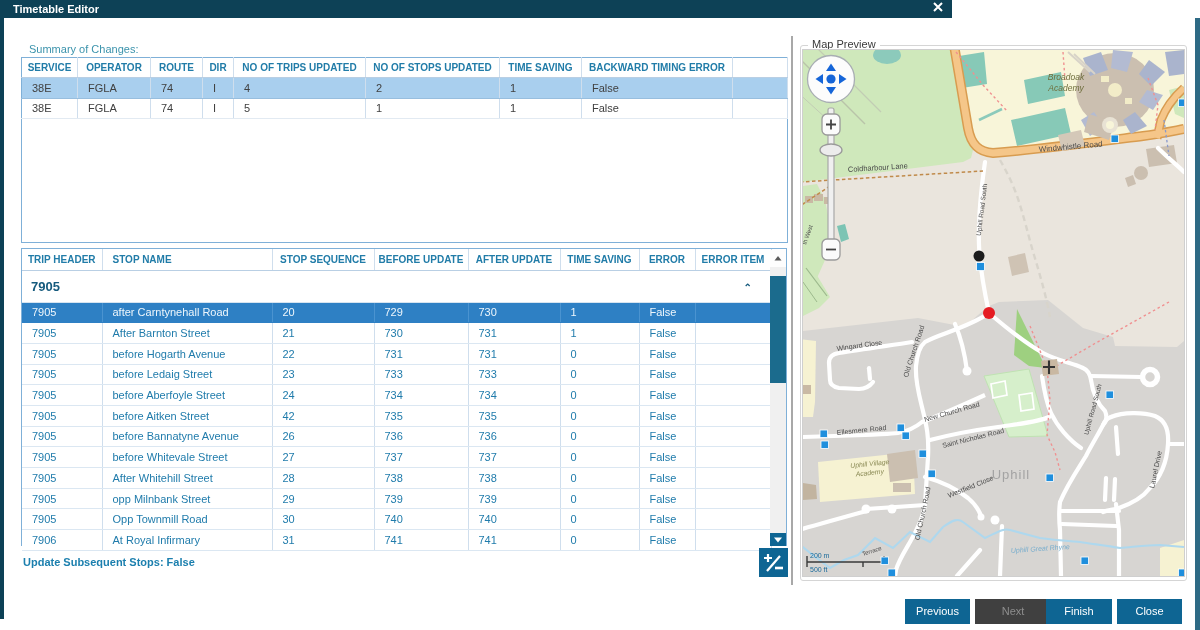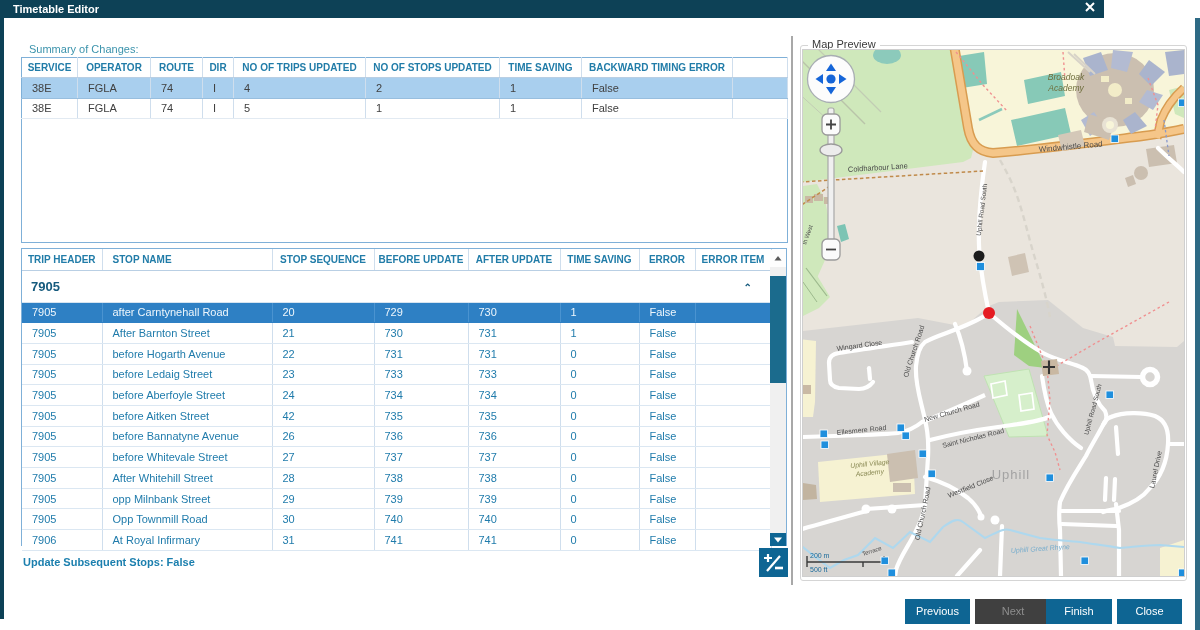--- a/index.html
+++ b/index.html
@@ -1,18 +1,18 @@
 <!DOCTYPE html>
 <html><head>
 <meta charset="utf-8">
 <style>
   * { margin:0; padding:0; box-sizing:border-box; }
   html,body { width:1200px; height:630px; overflow:hidden; background:#fff;
     font-family:"Liberation Sans", sans-serif; }
-  #titlebar { position:absolute; left:0; top:0; width:1104px; height:18px;
+  #titlebar { position:absolute; left:0; top:0; width:952px; height:18px;
     background:#0d4156; color:#fff; font-size:11px; font-weight:bold; }
   #titlebar .t { position:absolute; left:13px; top:3px; }
   #borderL { position:absolute; left:0; top:18px; width:4px; height:601px; background:#0d4156; }
   #borderR { position:absolute; left:1195px; top:18px; width:5px; height:612px; background:#2e6a85; }
   .tbl { position:absolute; border-collapse:collapse; table-layout:fixed; background:#fff; }
   .tbl td { overflow:hidden; white-space:nowrap; font-size:11px; vertical-align:middle; }
   
   #t1 { left:21px; top:57px; width:766px; height:186px; border:1px solid #7fb0d8; }
   #t1 td { border-right:1px solid #cfdeed; height:20.5px; padding:0 0 0 10px; color:#404040; }
   #t1 tr.hdr td { color:#217ca8; font-weight:bold; font-size:10px; text-align:center; padding:0;

